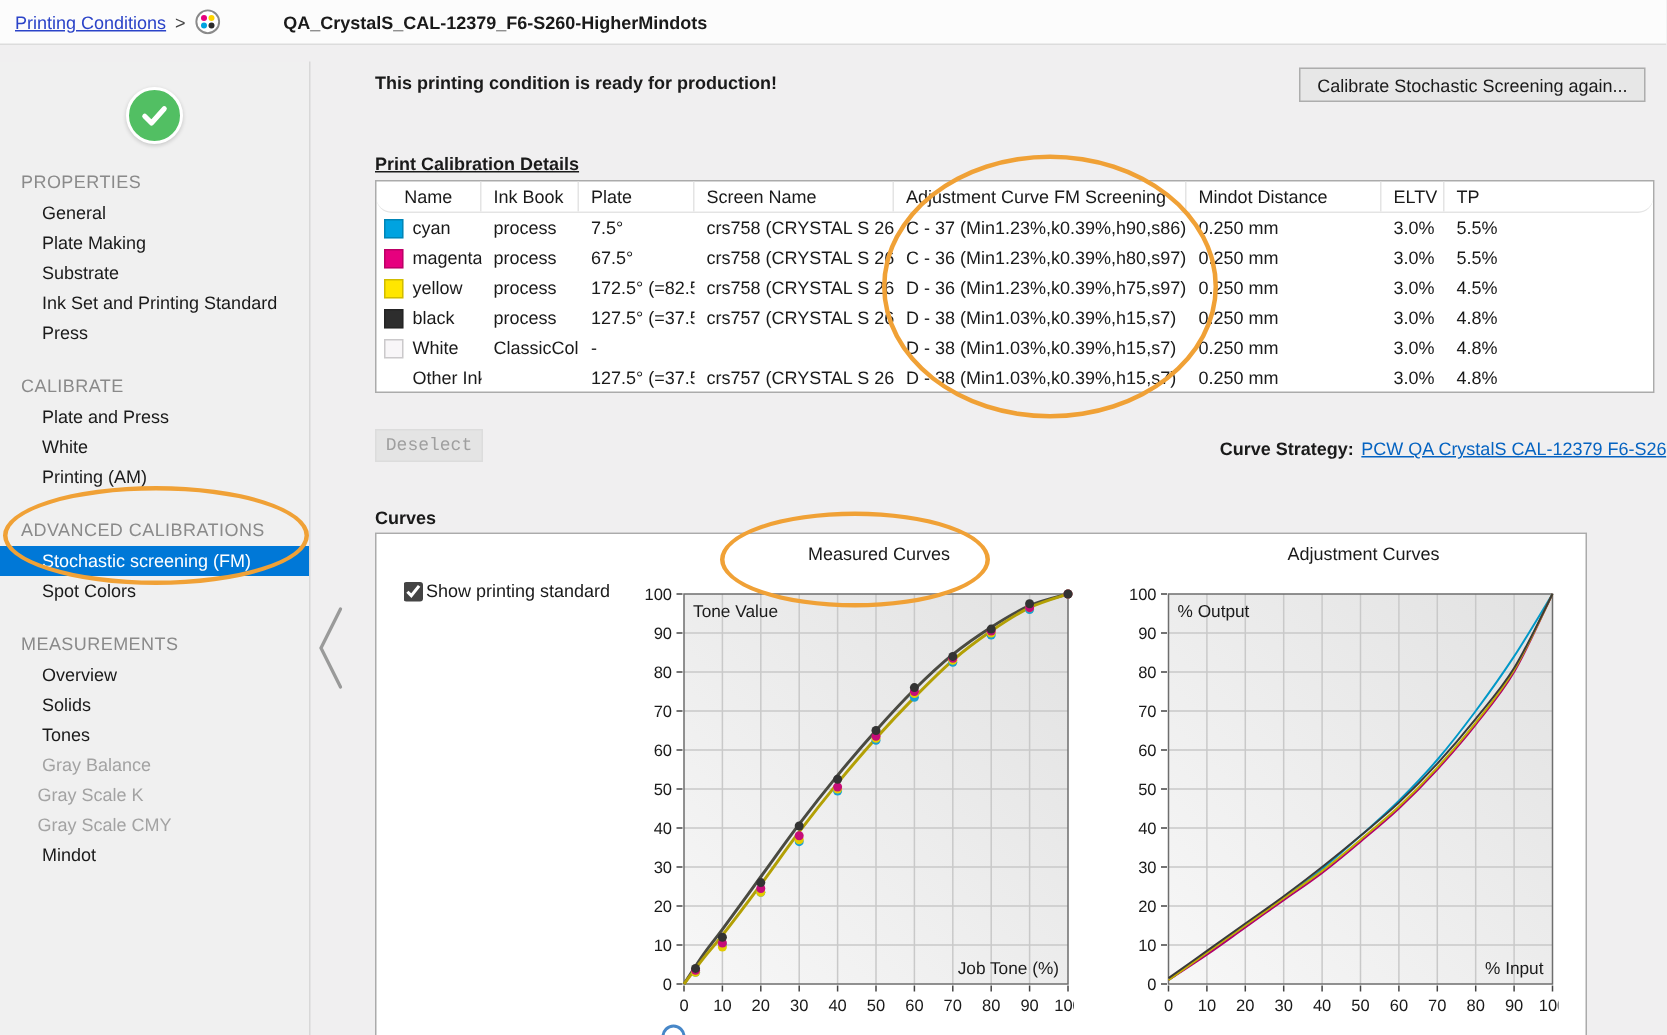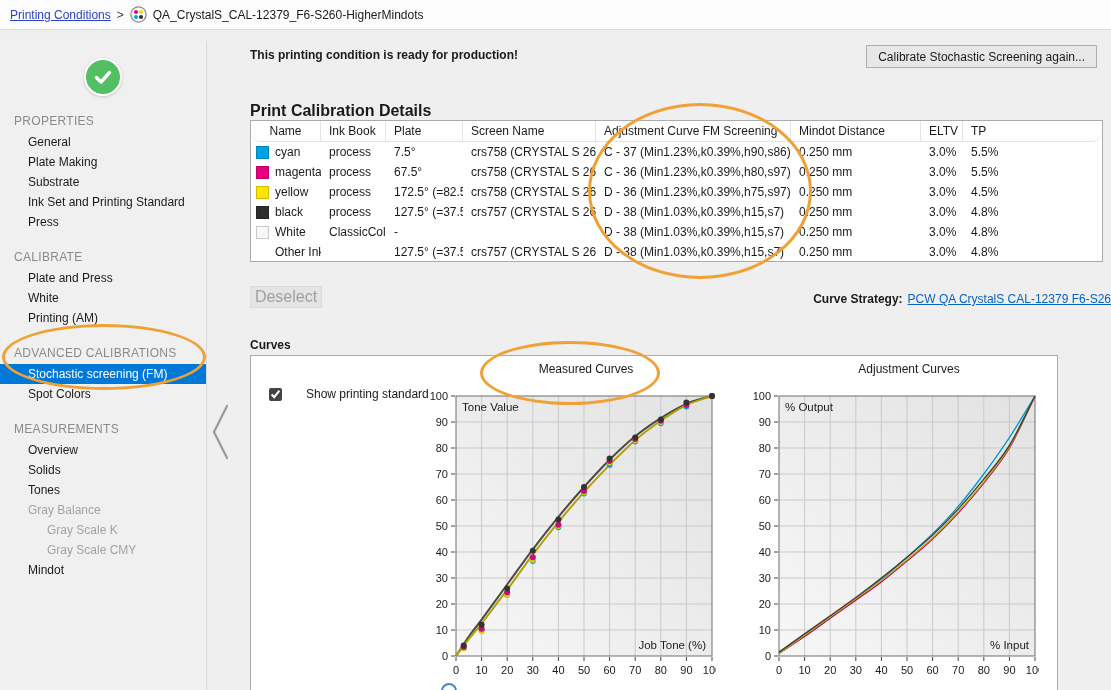--- a/index.html
+++ b/index.html
@@ -10,81 +10,81 @@
   }
   
   .breadcrumb-bar {
     position:absolute; left:0; top:0; width:1111px; height:30px;
     background:#fcfcfc; border-bottom:1px solid #dcdcdc;
     display:flex; align-items:center; padding-left:10px; gap:6px;
   }
   .breadcrumb-link { color:#2b43c8; text-decoration:underline; cursor:pointer; }
   .breadcrumb-sep { color:#444; }
   .pc-icon { display:inline-flex; width:17px; height:17px; }
-  .breadcrumb-current { font-weight:normal; }
+  .breadcrumb-current { font-weight:bold;margin-left:36px; }
   
   .sidebar {
     position:absolute; left:0; top:41px; width:207px; height:660px;
     background:#f0f0f0; border-right:1px solid #d8d8d8;
   }
   .status-ok-icon {
     width:38px; height:38px; border-radius:50%; background:#52bf63;
     border:2px solid #fff; box-shadow:0 1px 3px rgba(0,0,0,0.18);
     margin:17px auto 10px auto; display:flex; align-items:center; justify-content:center;
   }
   .nav-group-label { color:#8a8a8a; padding:4px 0 4px 14px; letter-spacing:0.3px; }
   .nav-group { margin-top:14px; }
   .nav-item { padding:3px 0 3px 28px; line-height:14px; cursor:pointer; }
   .nav-item.selected { background:#0078d7; color:#fff; }
   .nav-item.disabled { color:#a3a3a3; }
-  .nav-item.indent { padding-left:47px; }
+  .nav-item.indent { padding-left:25px; }
   
   .main { position:absolute; left:208px; top:30px; width:903px; height:660px; }
   .status-message { position:absolute; left:42px; top:18px; font-weight:bold; }
   .calibrate-again-button {
     position:absolute; right:14px; top:15px; height:23px; padding:0 11px;
     background:#e7e7e7; border:1px solid #adadad; font-family:inherit; font-size:12px;
     color:#1a1a1a; cursor:pointer;
   }
-  .section-title { position:absolute; left:42px; top:72px; font-size:16px; font-weight:bold; }
+  .section-title { position:absolute; left:42px; top:72px; font-size:12px; font-weight:bold;text-decoration:underline; }
   
   .cal-table {
     position:absolute; left:42px; top:90px; width:853px; height:142px;
     background:#fff; border:1px solid #ababab;
   }
   .tr { display:flex; height:20px; line-height:20px;border-radius:10px; }
   .thead { height:21px; line-height:21px; border-bottom:1px solid #e4e4e4; }
   .td, .th { padding-left:8px; white-space:nowrap; overflow:hidden; }
   .th { border-right:1px solid #e4e4e4; }
   .th:last-child { border-right:none; }
   .c-name { width:70px; } .c-ink { width:65px; } .c-angle { width:77px; }
   .c-screen { width:133px; } .c-adj { width:195px; } .c-mindot { width:130px; }
   .c-eltv { width:42px; } .c-tp { width:48px; }
   .th.c-name { text-align:center; padding-left:0; }
   .c-name.td { display:flex; align-items:center; gap:6px; padding-left:5px; }
   .swatch { width:13px; height:13px; border:1px solid rgba(0,0,0,0.18); flex:0 0 auto; }
   .swatch.none { border:none; }
   .deselect-button {
     position:absolute; left:42px; top:256px; width:72px; height:22px;
     background:#e4e4e4; border:1px solid #dcdcdc; color:#9f9f9f;
-    font-family:Liberation Sans, sans-serif; font-size:16px;
+    font-family:Liberation Mono, monospace; font-size:12px;
   }
   .curve-strategy {
     position:absolute; left:42px; top:262px; width:861px; text-align:right;
     white-space:nowrap; overflow:hidden;padding-left:27px;
   }
   .curve-strategy-label { font-weight:bold; margin-right:5px; }
   .curve-strategy-link { color:#0563c1; text-decoration:underline; cursor:pointer; }
   .curves-title { position:absolute; left:42px; top:308px; font-size:12px; font-weight:bold; }
   .curves-panel {
     position:absolute; left:42px; top:325px; width:808px; height:372px;
     background:#fff; border:1px solid #ababab;
   }
   .checkbox-row {
-    position:absolute; left:18px; top:31px; display:flex; align-items:center; gap:24px;
+    position:absolute; left:18px; top:31px; display:flex; align-items:center; gap:2px;
     cursor:pointer;
   }
   .checkbox-row input { width:13px; height:13px; accent-color:#444; }
   .chart-block { position:absolute; top:6px; width:300px; }
   .chart-block.left { left:165px; }
   .chart-block.right { left:488px; }
   .chart-title { text-align:center; font-weight:normal; padding-left:40px; height:20px; }
   svg.chart { font-family:inherit; display:block; }
   .collapse-chevron { position:absolute; left:2px; top:372px; cursor:pointer; }
   

